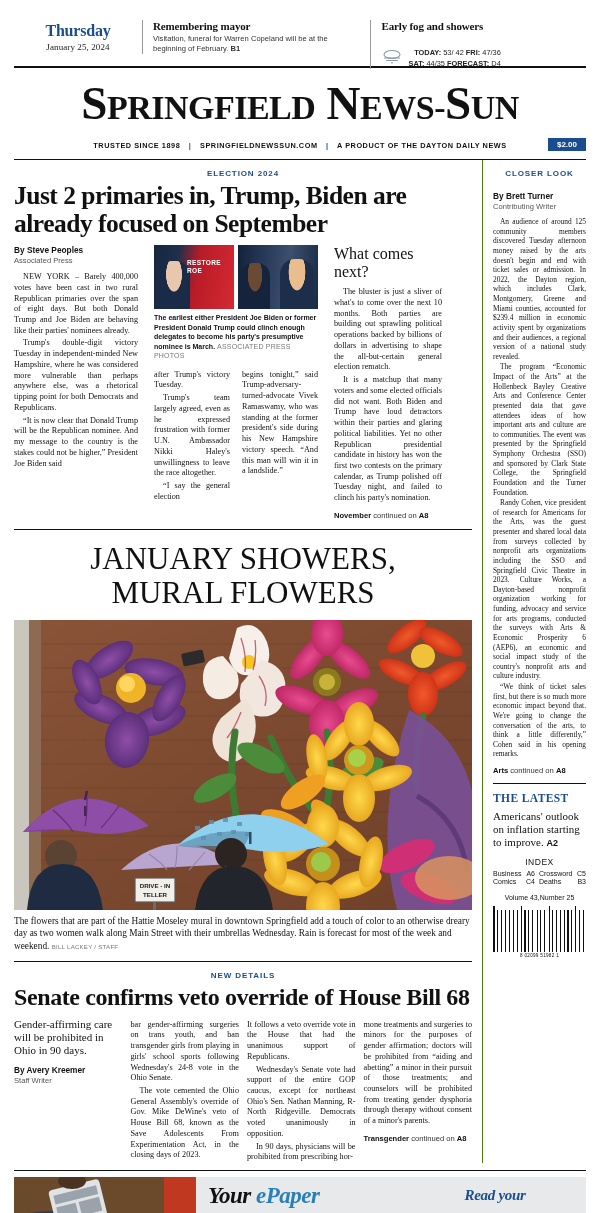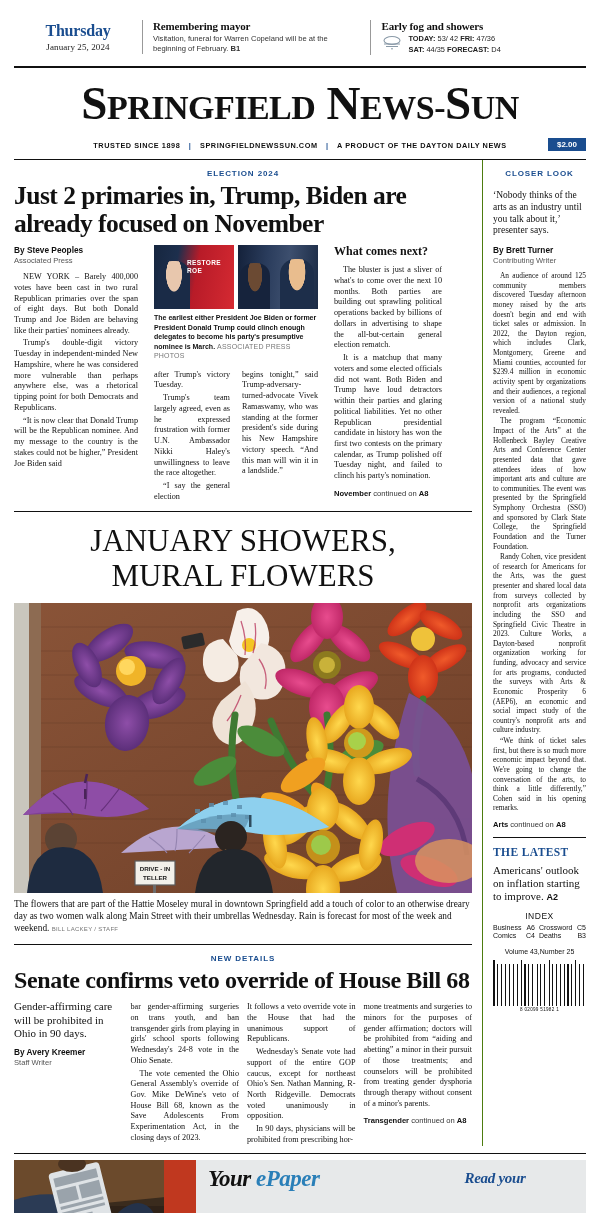--- a/index.html
+++ b/index.html
@@ -17,21 +17,21 @@
   .sky-day { font-size: 16px; font-weight: bold; color: #1a4d8f; letter-spacing: -0.2px; }
   .sky-full { font-size: 9px; color: #222; margin-top: 2px; letter-spacing: 0.1px; }
   .sky-item { padding: 0 10px; border-left: 1px solid #999; flex: 1; }
   .sky-item.w1 { flex: 1.12; }
   .sky-item.w2 { flex: 1.0; }
   .sky-item.w3 { flex: 1.05; }
   .sky-head { font-size: 11px; font-weight: bold; color: #111; letter-spacing: -0.15px; line-height: 1.12; }
   .sky-sub { font-size: 7.6px; color: #333; line-height: 1.32; margin-top: 2px;
              font-family: "Liberation Sans", sans-serif; }
   .sky-sub b { font-weight: bold; }
-  .wx-row { display: flex; gap: 5px; align-items: center; margin-top: 2px; }
+  .wx-row { display: flex; gap: 5px; align-items: center; margin-top: 16px; text-align: right; }
   .wx-icon { flex: 0 0 auto; }
   .wx-lines { font-size: 7.4px; font-family: "Liberation Sans", sans-serif; line-height: 1.42; color: #222; }
   .wx-lines b { font-weight: bold; }
 
   .rule-thick { border-top: 2.5px solid #111; margin: 4px 0 0 0; }
 
   
   .masthead { text-align: center; padding: 12px 0 0; }
   .mast-title {
     font-family: "Liberation Serif", serif;
@@ -91,21 +91,21 @@
       border-radius: 15px 15px 0 0; }
   .cap { font-family: "Liberation Sans", sans-serif; font-size: 7px; line-height: 1.36;
          color: #111; margin-top: 4px; font-weight: bold; }
   .cap .credit { font-weight: normal; color: #777; letter-spacing: 0.2px; }
   .two-sub { display: flex; margin-top: 7px; }
   .two-sub > div { flex: 1; }
   .two-sub > div:first-child { padding-right: 6px; }
   .two-sub > div:last-child { padding-left: 6px; }
 
   .lead-c3 { width: 116px; padding-left: 8px; }
-  .sub-head { font-size: 12px; font-weight: bold; color: #111; line-height: 1.1; }
+  .sub-head { font-size: 16px; font-weight: normal; color: #111; line-height: 1.1; }
   .cont { font-family: "Liberation Sans", sans-serif; font-size: 7.6px; color: #333;
           margin-top: 7px; }
   .cont b { color: #111; font-weight: bold; }
 
   .rule-mid { border-top: 1px solid #111; margin-top: 9px; }
 
   
   .feature-head { text-align: center; font-size: 31px; line-height: 1.1; color: #111;
                   padding: 12px 0 10px; letter-spacing: 0px; }
   .mural { height: 290px; position: relative; overflow: hidden; background: #7a4a32; }
@@ -222,21 +222,21 @@
       <div class="price-badge">$2.00</div>
     </div>
     <div class="rule-thin"></div>
   </div>
 
   <div class="body-grid">
 
     <div class="col-main">
 
       <div class="kicker">ELECTION 2024</div>
-      <h1 class="lead-head">Just 2 primaries in, Trump, Biden are already focused on November</h1>
+      <h1 class="lead-head">Just 2 primaries in, Trump, Biden are already focused on September</h1>
 
       <div class="lead-cols">
         <div class="lead-c1">
           <div class="byline-name">By Steve Peoples</div>
           <div class="byline-org">Associated Press</div>
           <p class="bt first">NEW YORK – Barely 400,000 votes have been cast in two rural Republican primaries over the span of eight days. But both Donald Trump and Joe Biden are behaving like their parties' nominees already.</p>
           <p class="bt">Trump's double-digit victory Tuesday in independent-minded New Hampshire, where he was considered more vulnerable than perhaps anywhere else, was a rhetorical tipping point for both Democrats and Republicans.</p>
           <p class="bt">“It is now clear that Donald Trump will be the Republican nominee. And my message to the country is the stakes could not be higher,” President Joe Biden said</p>
         </div>
 
@@ -514,21 +514,20 @@
           <p class="bt noind">mone treatments and surgeries to minors for the purposes of gender affirmation; doctors will be prohibited from “aiding and abetting” a minor in their pursuit of those treatments; and counselors will be prohibited from treating gender dysphoria through therapy without consent of a minor's parents.</p>
           <div class="cont">
             <b>Transgender</b><span> continued on </span><b>A8</b>
           </div>
         </div>
       </div>
     </div>
 
     <div class="col-rail">
       <div class="rail-kicker">CLOSER LOOK</div>
-      <div class="rail-deck">‘Nobody thinks of the arts as an industry until you talk about it,’ presenter says.</div>
       <div class="byline-name" style="margin-top:8px;">By Brett Turner</div>
       <div class="byline-org">Contributing Writer</div>
       <p class="rt" style="margin-top:6px;">An audience of around 125 community members discovered Tuesday afternoon money raised by the arts doesn't begin and end with ticket sales or admission. In 2022, the Dayton region, which includes Clark, Montgomery, Greene and Miami counties, accounted for $239.4 million in economic activity spent by organizations and their audiences, a regional version of a national study revealed.</p>
       <p class="rt">The program “Economic Impact of the Arts” at the Hollenbeck Bayley Creative Arts and Conference Center presented data that gave attendees ideas of how important arts and culture are to communities. The event was presented by the Springfield Symphony Orchestra (SSO) and sponsored by Clark State College, the Springfield Foundation and the Turner Foundation.</p>
       <p class="rt">Randy Cohen, vice president of research for Americans for the Arts, was the guest presenter and shared local data from surveys collected by nonprofit arts organizations including the SSO and Springfield Civic Theatre in 2023. Culture Works, a Dayton-based nonprofit organization working for funding, advocacy and service for arts programs, conducted the surveys with Arts &amp; Economic Prosperity 6 (AEP6), an economic and social impact study of the country's nonprofit arts and culture industry.</p>
       <p class="rt">“We think of ticket sales first, but there is so much more economic impact beyond that. We're going to change the conversation of the arts, to think a little differently,” Cohen said in his opening remarks.</p>
       <div class="cont">
         <b>Arts</b><span> continued on </span><b>A8</b>
       </div>
 

